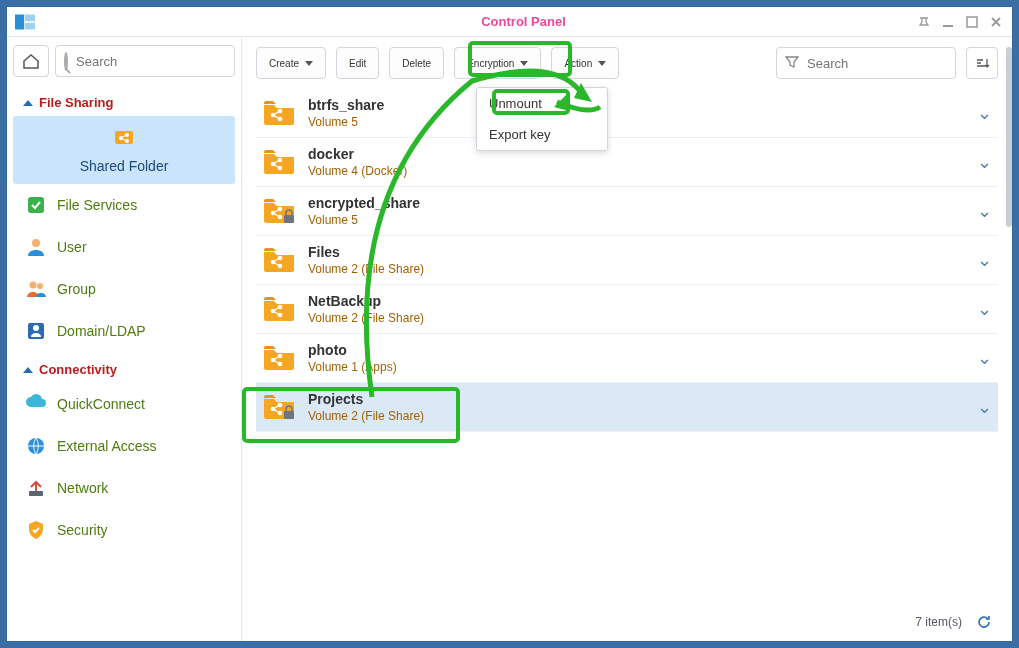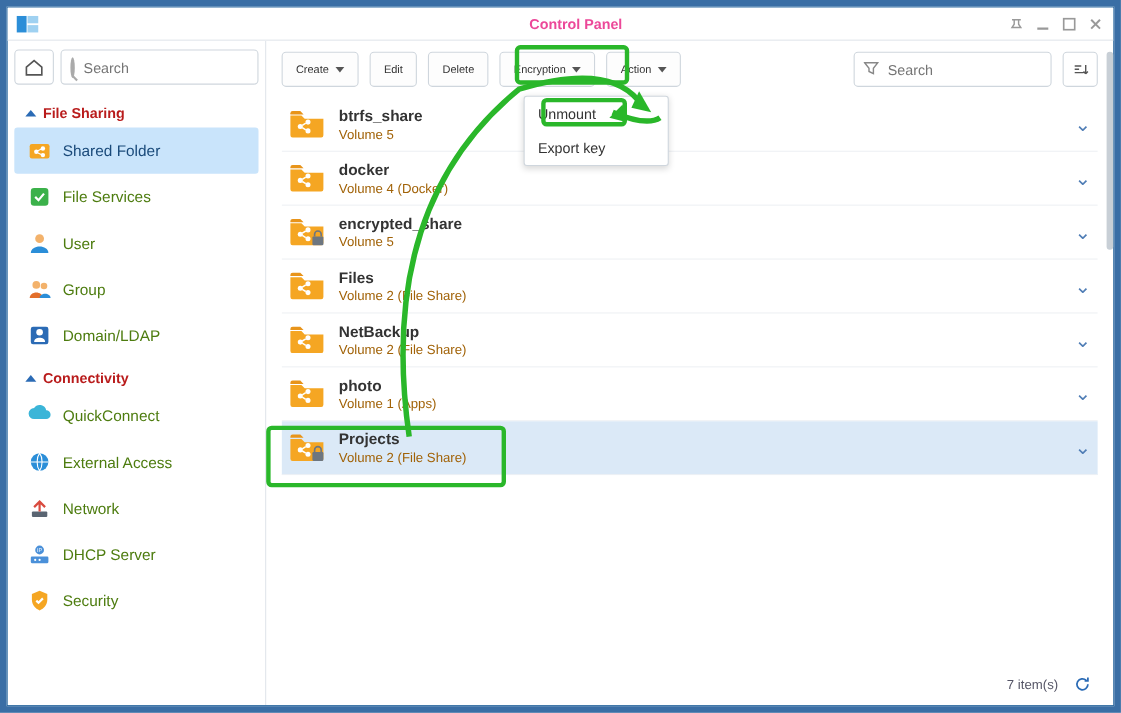--- a/index.html
+++ b/index.html
@@ -14,21 +14,21 @@
   .body { flex: 1; display: flex; overflow: hidden; }
   .sidebar { width: 235px; border-right: 1px solid #e1e6eb; display: flex; flex-direction: column; padding: 8px 6px; }
   .side-search-row { display: flex; align-items: center; gap: 6px; margin-bottom: 8px;}
   .home-btn { width: 36px; height: 32px; border: 1px solid #cfd6dd; border-radius: 4px; display:flex; align-items:center; justify-content:center; background:#fff; }
   .side-search { flex:1; height: 32px; border: 1px solid #cfd6dd; border-radius: 4px; display:flex; align-items:center; padding:0 8px; color:#888;}
   .side-search input { border:none; outline:none; width:100%; font-size:13px; background:transparent; }
   .side-group { margin-top: 4px; }
   .side-group-header { display:flex; align-items:center; gap:6px; color:#b91c1c; font-weight:bold; padding:6px 10px; cursor:pointer;}
   .chev-up { width:0;height:0;border-left:5px solid transparent;border-right:5px solid transparent;border-bottom:6px solid #2b6bb5;}
   .side-item { display:flex; align-items:center; gap:10px; padding:10px 12px; cursor:pointer; border-radius:3px; font-size:14px; color:#4d7c0f;}
-  .side-item.active { background:#c9e4fb; color:#1a4a7a;}
+  .side-item.active { background:#c9e4fb; color:#1a4a7a;flex-direction:column;}
   .side-icon { width:22px; height:22px; display:flex;align-items:center;justify-content:center; }
   .content { flex:1; display:flex; flex-direction:column; padding: 10px 14px 6px 14px; position:relative; }
   .toolbar { display:flex; align-items:center; gap:10px; }
   .tbtn { height:32px; padding:0 12px; border:1px solid #cfd6dd; border-radius:4px; background:#fdfdfd; display:flex; align-items:center; gap:6px; cursor:pointer; font-size:10px; color:#333;}
   .caret { width:0;height:0;border-left:4px solid transparent;border-right:4px solid transparent;border-top:5px solid #555; display:inline-block;}
   .toolbar-spacer { flex:1; }
   .content-search { width:180px; height:32px; border:1px solid #cfd6dd; border-radius:4px; display:flex; align-items:center; padding:0 8px; color:#888;}
   .content-search input { border:none; outline:none; width:100%; font-size:13px; background:transparent;}
   .sort-btn { width:32px; height:32px; border:1px solid #cfd6dd; border-radius:4px; display:flex;align-items:center;justify-content:center; cursor:pointer;}
   .list { margin-top:10px; overflow:auto; }
@@ -192,32 +192,20 @@
                 <svg width="22" height="22" viewBox="0 0 22 22">
                   <rect x="4" y="14" width="14" height="5" rx="1" fill="#5a6572"></rect>
                   <path d="M11 14V6M6 10l5-5 5 5" stroke="#d94b3f" stroke-width="2" fill="none"></path>
                 </svg>
               </span>
               <span>Network</span>
             </div>
             <div class="side-item">
               <span class="side-icon">
                 <svg width="22" height="22" viewBox="0 0 22 22">
-                  <rect x="3" y="13" width="16" height="6" rx="1" fill="#4a90d9"></rect>
-                  <circle cx="7" cy="16" r="1" fill="#fff"></circle>
-                  <circle cx="11" cy="16" r="1" fill="#fff"></circle>
-                  <circle cx="11" cy="7" r="4" fill="#4a90d9"></circle>
-                  <text x="11" y="9" text-anchor="middle" font-size="5" fill="#fff">IP</text>
-                </svg>
-              </span>
-              <span>DHCP Server</span>
-            </div>
-            <div class="side-item">
-              <span class="side-icon">
-                <svg width="22" height="22" viewBox="0 0 22 22">
                   <path d="M11 2l7 3v5c0 5-3 8-7 10-4-2-7-5-7-10V5z" fill="#f5a623"></path>
                   <path d="M8 11l2 2 4-4" stroke="#fff" stroke-width="2" fill="none"></path>
                 </svg>
               </span>
               <span>Security</span>
             </div>
           </div>
         </div>
       <div class="scrollbar-fake"></div>
     </div>

